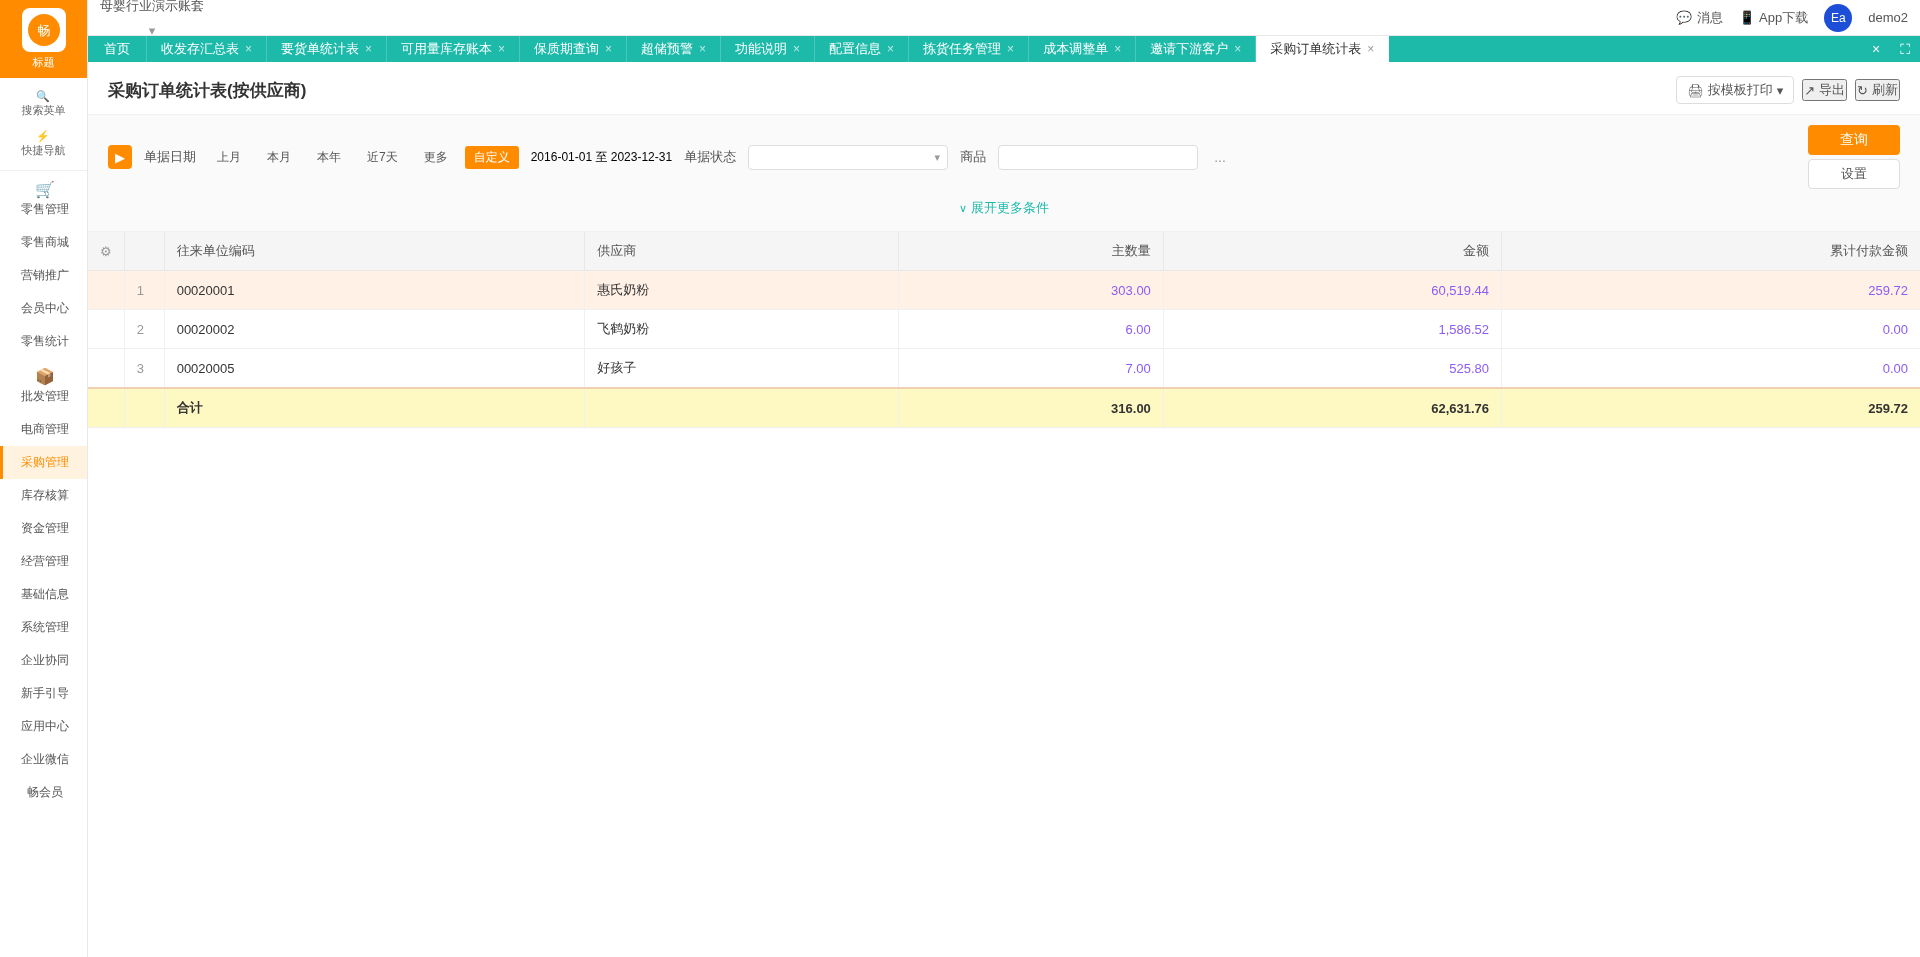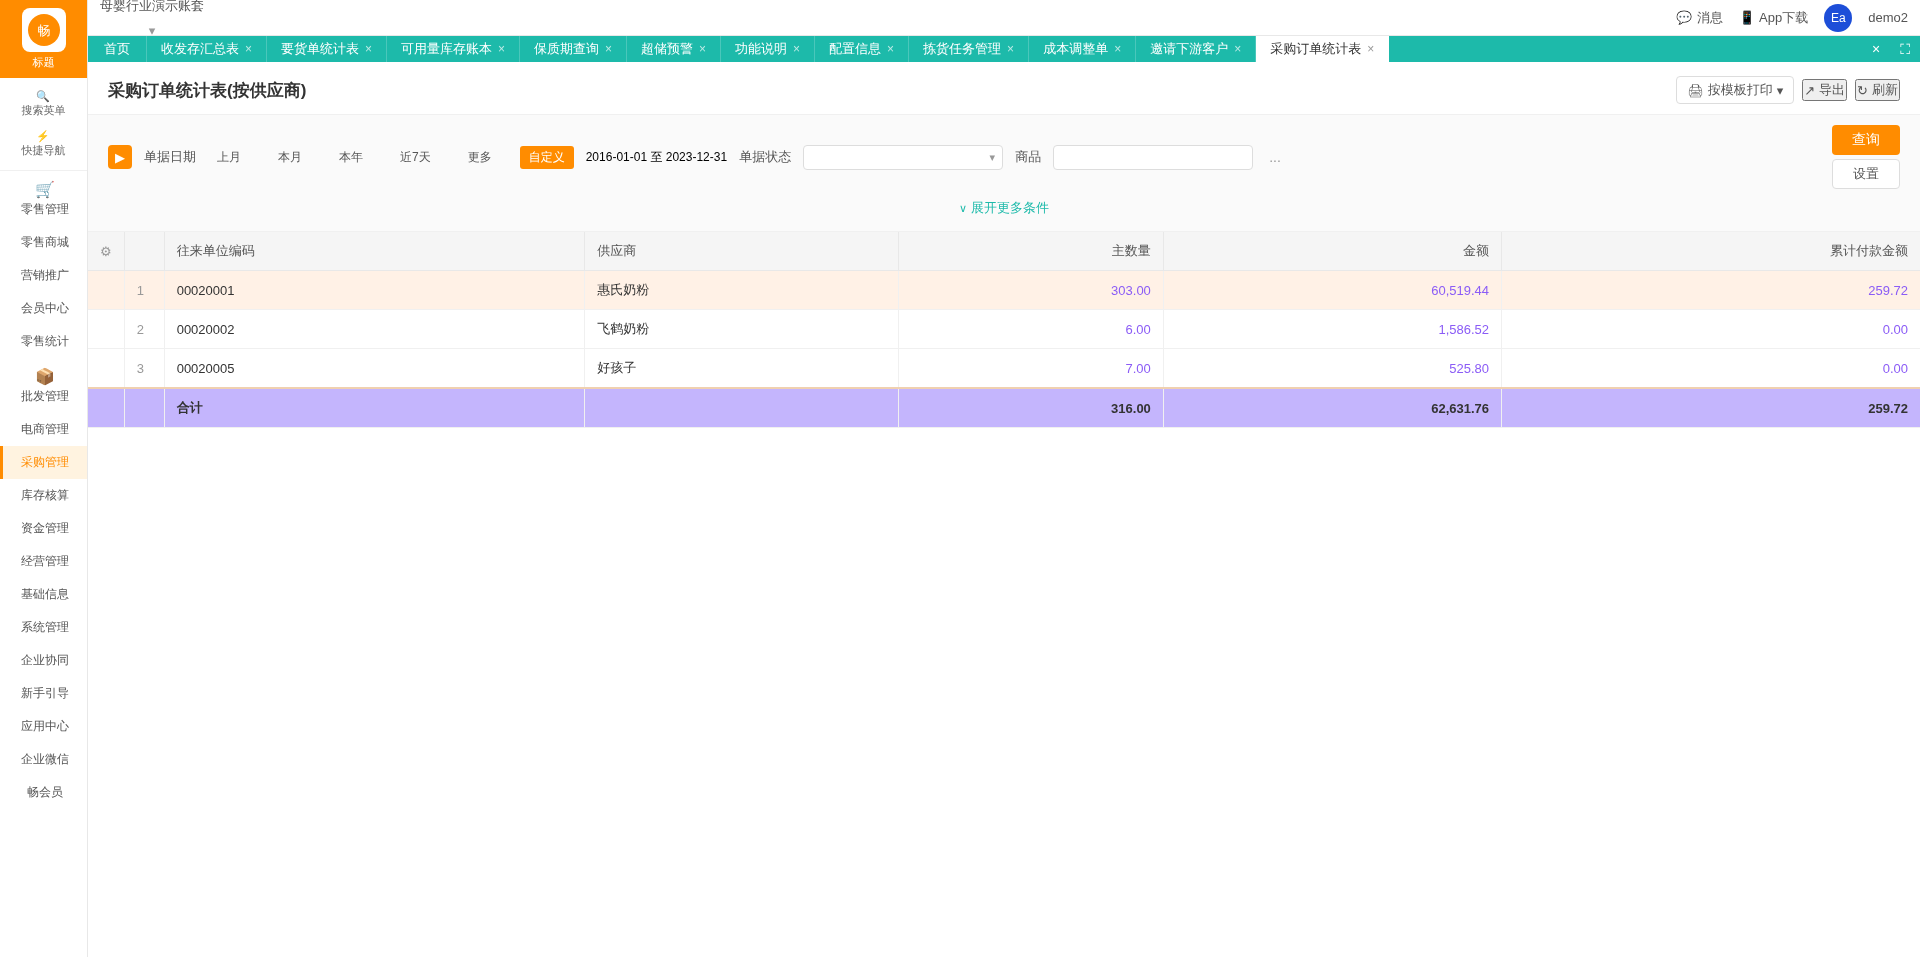--- a/index.html
+++ b/index.html
@@ -49,51 +49,51 @@
     .page-header-actions { display: flex; align-items: center; gap: 8px; }
     .print-btn { display: flex; align-items: center; gap: 4px; border: 1px solid #ddd; padding: 4px 10px; border-radius: 4px; cursor: pointer; color: #555; font-size: 13px; background: #fff; }
     .export-btn { display: flex; align-items: center; gap: 4px; color: #555; cursor: pointer; font-size: 13px; }
     .refresh-btn { display: flex; align-items: center; gap: 4px; color: #555; cursor: pointer; font-size: 13px; }
 
     
     .filter-bar { padding: 10px 20px; background: #fafafa; border-bottom: 1px solid #f0f0f0; flex-shrink: 0; }
     .filter-row { display: flex; align-items: center; gap: 12px; flex-wrap: wrap; }
     .filter-toggle { width: 24px; height: 24px; background: #ff8c00; color: #fff; border-radius: 4px; display: flex; align-items: center; justify-content: center; cursor: pointer; flex-shrink: 0; }
     .filter-label { color: #555; font-size: 13px; white-space: nowrap; }
-    .filter-date-btns { display: flex; gap: 19px; }
+    .filter-date-btns { display: flex; gap: 8px; }
     .date-btn { padding: 2px 8px; border-radius: 3px; cursor: pointer; font-size: 12px; color: #555; border: 1px solid transparent; }
     .date-btn.custom { background: #ff8c00; color: #fff; border-radius: 3px; padding: 2px 8px; font-size: 12px; }
     .date-range { color: #000000; font-size: 12px; }
     .filter-select { border: 1px solid #ddd; padding: 4px 28px 4px 8px; border-radius: 4px; font-size: 13px; color: #333; background: #fff; min-width: 200px; appearance: none; cursor: pointer; }
     .select-wrap { position: relative; display: inline-block; }
     .select-wrap::after { content: '▾'; position: absolute; right: 8px; top: 50%; transform: translateY(-50%); color: #999; pointer-events: none; font-size: 11px; }
     .filter-input { border: 1px solid #ddd; padding: 4px 8px; border-radius: 4px; font-size: 13px; min-width: 200px; color: #333; background: #fff; }
     .filter-more-btn { display: flex; align-items: center; gap: 4px; color: #1dbaaa; cursor: pointer; font-size: 13px; width: 100%; justify-content: center; padding: 4px 0; }
     .more-row { display: flex; justify-content: center; margin-top: 6px; }
-    .query-btn { background: #ff8c00; color: #fff; border: none; padding: 6px 20px; border-radius: 4px; cursor: pointer; font-size: 14px; font-weight: 500; }
+    .query-btn { background: #ff8c00; color: #fff; border: none; padding: 6px 32px; border-radius: 4px; cursor: pointer; font-size: 14px; font-weight: 500; }
     .settings-btn { background: #fff; color: #555; border: 1px solid #ddd; padding: 5px 14px; border-radius: 4px; cursor: pointer; font-size: 13px; display: block; margin-top: 4px; }
     .query-group { display: flex; flex-direction: column; margin-left: auto; }
     .filter-more-icon { font-size: 11px; }
 
     
     .table-wrap { flex: 1; overflow: auto; padding: 0; }
     table { width: 100%; border-collapse: collapse; }
     thead tr { background: #f5f5f5; }
     th { padding: 10px 12px; text-align: left; font-weight: 500; color: #555; border-bottom: 1px solid #e8e8e8; border-right: 1px solid #e8e8e8; font-size: 13px; white-space: nowrap; }
     th:last-child { border-right: none; }
     td { padding: 10px 12px; border-bottom: 1px solid #f0f0f0; border-right: 1px solid #f0f0f0; font-size: 13px; color: #333; }
     td:last-child { border-right: none; }
     tbody tr.highlighted { background: #fff1e6; }
     .num-cell { text-align: right; }
     .link-val { color: #8b5cf6; cursor: pointer; }
     .row-num { color: #999; }
     .settings-col { width: 36px; text-align: center; color: #999; cursor: pointer; }
 
     
-    .table-footer { background: #c4b5fd; border-top: 2px solid #f0d0b0; }
+    .table-footer { background: #fef9c3; border-top: 2px solid #f0d0b0; }
     .table-footer td { font-weight: 600; color: #333; }
 
     
     .filter-ellipsis { color: #999; cursor: pointer; font-size: 14px; padding: 4px; }
   </style>
 </head>
 <body>
 
 <div class="sidebar">
   <div class="sidebar-logo">

